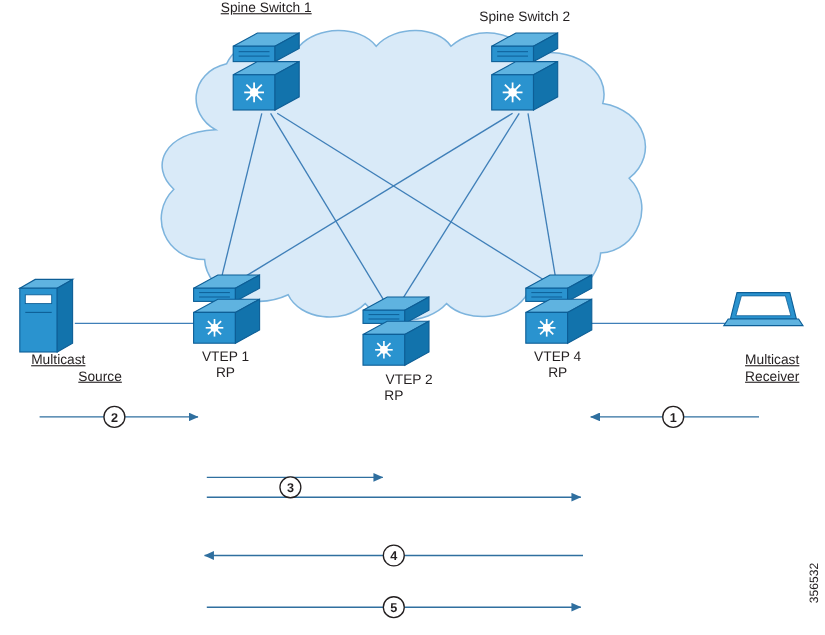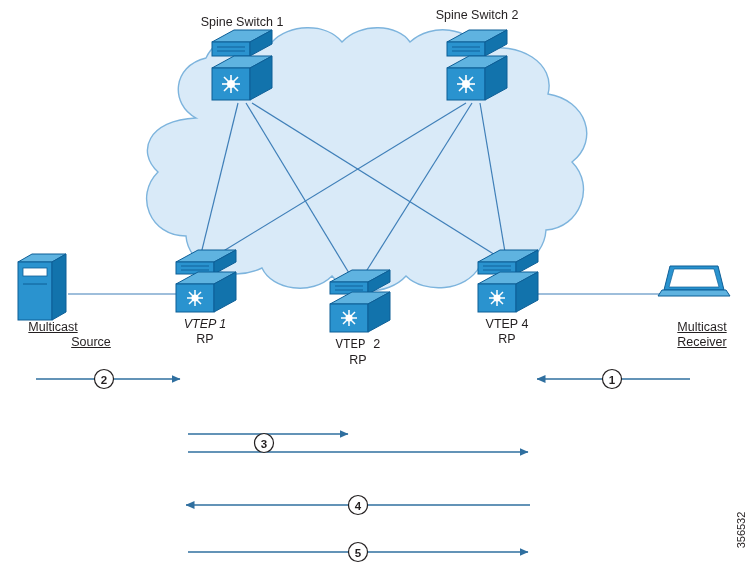--- a/index.html
+++ b/index.html
@@ -262,27 +262,27 @@
         <circle cx="358" cy="505" r="9.5" fill="#ffffff" stroke="#231f20" stroke-width="1.2"></circle>
         <text class="num-badge-text" x="358" y="509.5" text-anchor="middle">4</text>
       </g>
       <g>
         <circle cx="358" cy="552" r="9.5" fill="#ffffff" stroke="#231f20" stroke-width="1.2"></circle>
         <text class="num-badge-text" x="358" y="556.5" text-anchor="middle">5</text>
       </g>
     </g>
   </svg>
 
-  <div class="label" style="left:182px; top:15px; width:120px;">Spine Switch 1</div>
+  <div class="label" style="left:182px; top:0; width:120px;text-decoration:underline;">Spine Switch 1</div>
   <div class="label" style="left:417px; top:8px; width:120px;">Spine Switch 2</div>
 
-  <div class="label" style="left:165px; top:317px; width:80px;font-style:italic;">VTEP 1</div>
+  <div class="label" style="left:165px; top:317px; width:80px;">VTEP 1</div>
   <div class="label" style="left:165px; top:332px; width:80px;">RP</div>
 
-  <div class="label" style="left:318px; top:338px; width:80px;font-family:Liberation Mono, monospace;">VTEP 2</div>
+  <div class="label" style="left:332px; top:338px; width:80px;">VTEP 2</div>
   <div class="label" style="left:318px; top:353px; width:80px;">RP</div>
 
   <div class="label" style="left:467px; top:317px; width:80px;">VTEP 4</div>
   <div class="label" style="left:467px; top:332px; width:80px;">RP</div>
 
   <div class="label left" style="left:3px; top:320px; width:100px;">Multicast</div>
   <div class="label left" style="left:3px; top:335px; width:100px;margin-left:38px;">Source</div>
 
   <div class="label left" style="left:652px; top:320px; width:100px;">Multicast</div>
   <div class="label left" style="left:652px; top:335px; width:100px;">Receiver</div>

